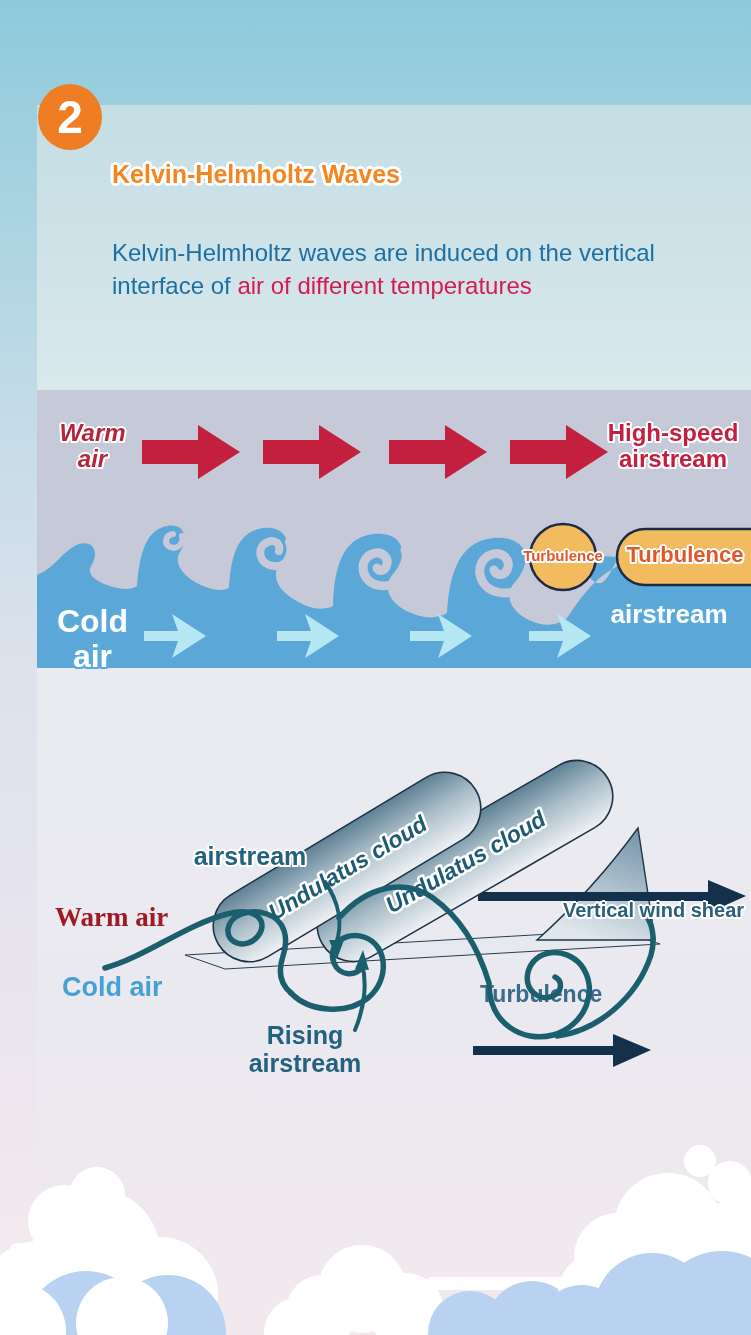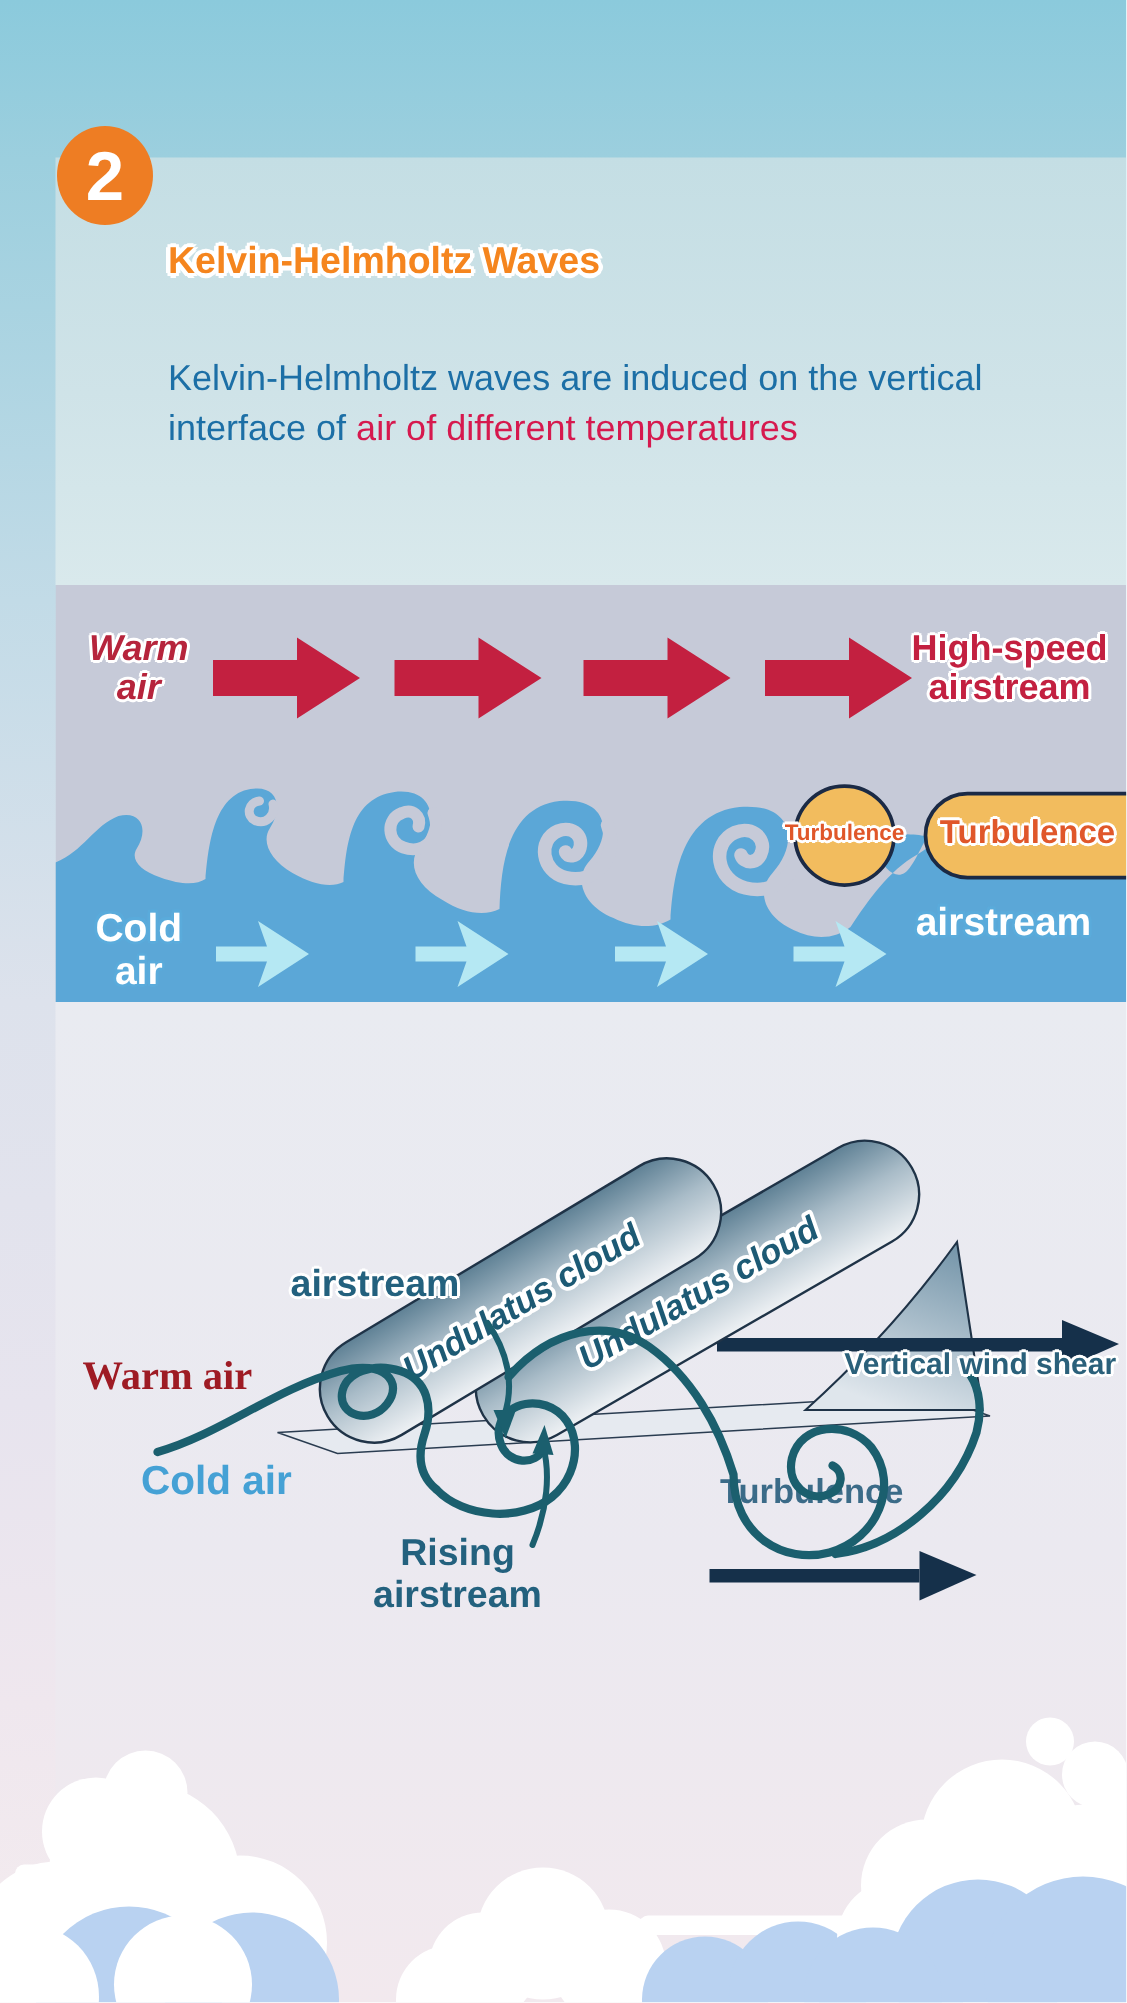--- a/index.html
+++ b/index.html
@@ -151,35 +151,35 @@
   <div class="para"><span class="blue">Kelvin-Helmholtz waves are induced on the vertical interface of </span><span class="red">air of different temperatures</span></div>
 
   <div class="lbl ow" style="left:50px;top:420px;width:85px;font-size:24px;color:var(--warm_text_red);font-style:italic;">
     <span style="display:block">Warm</span>
     <span style="display:block">air</span>
   </div>
   <div class="lbl ow" style="left:598px;top:420px;width:150px;font-size:24px;color:var(--warm_red);">
     <span style="display:block">High-speed</span>
     <span style="display:block">airstream</span>
   </div>
-  <div class="lbl owb" style="left:50px;top:604px;width:85px;font-size:26px;">
+  <div class="lbl owb" style="left:50px;top:604px;width:85px;font-size:32px;">
     <span style="display:block">Cold</span>
     <span style="display:block">air</span>
   </div>
   <div class="lbl owb" style="left:590px;top:600px;width:158px;font-size:26px;">
     <span style="display:block">airstream</span>
   </div>
   <div class="lbl ow" style="left:518px;top:548px;width:90px;font-size:15px;color:var(--turbulence_text);">Turbulence</div>
   <div class="lbl ow" style="left:622px;top:543px;width:126px;font-size:22px;color:var(--turbulence_text);">Turbulence</div>
 
   <div class="lbl ow" style="left:175px;top:843px;width:150px;font-size:25px;color:var(--label_blue);">
     <span style="display:block">airstream</span>
   </div>
   <div class="lbl" style="left:55px;top:903px;width:130px;font-size:27px;text-align:left;color:var(--warm_air_dark);font-family:Liberation Serif, serif;">Warm air</div>
-  <div class="lbl" style="left:62px;top:973px;width:130px;font-size:27px;text-align:left;color:var(--cold_air_blue);margin-left:32px;">Cold air</div>
+  <div class="lbl" style="left:62px;top:973px;width:130px;font-size:27px;text-align:left;color:var(--cold_air_blue);">Cold air</div>
   <div class="lbl ow" style="left:556px;top:899px;width:195px;font-size:20px;color:var(--shear_blue);">Vertical wind shear</div>
   <div class="lbl" style="left:230px;top:1022px;width:150px;font-size:25px;color:var(--label_blue);">
     <span style="display:block">Rising</span>
     <span style="display:block">airstream</span>
   </div>
 
   <svg class="clouds-svg" width="751" height="210" viewBox="0 0 751 210">
     <rect class="w" x="10" y="118" width="172" height="13" rx="6"></rect>
     <rect class="w" x="28" y="142" width="120" height="10" rx="5"></rect>
     <rect class="w" x="426" y="152" width="214" height="13" rx="6"></rect>

